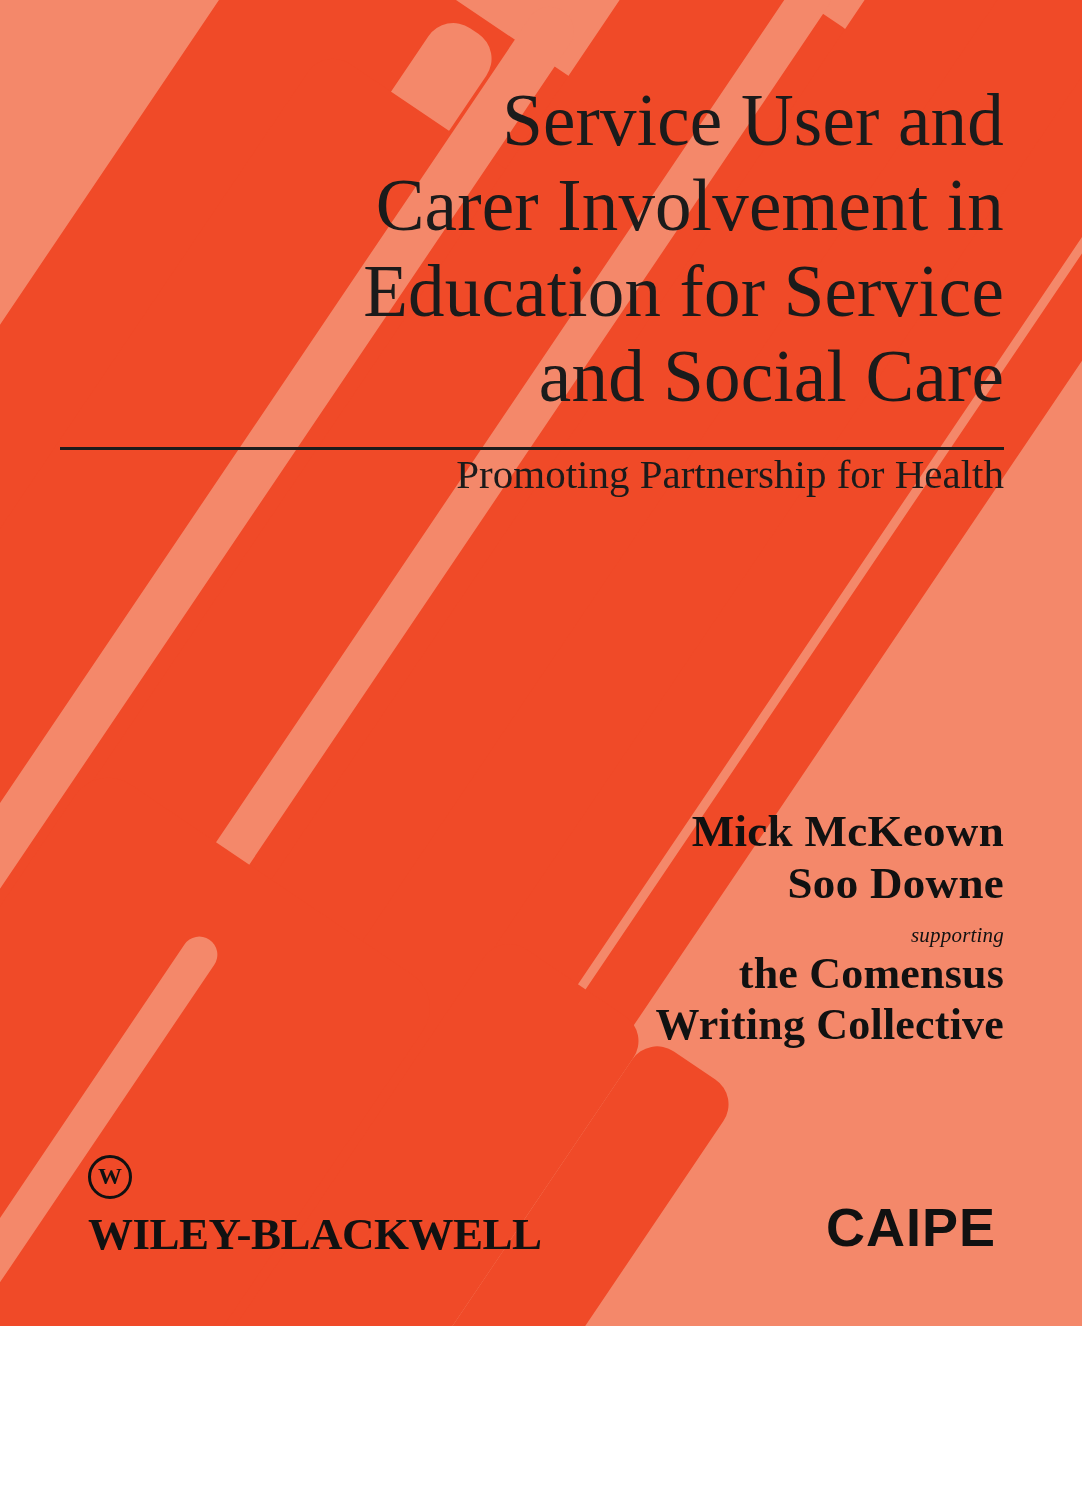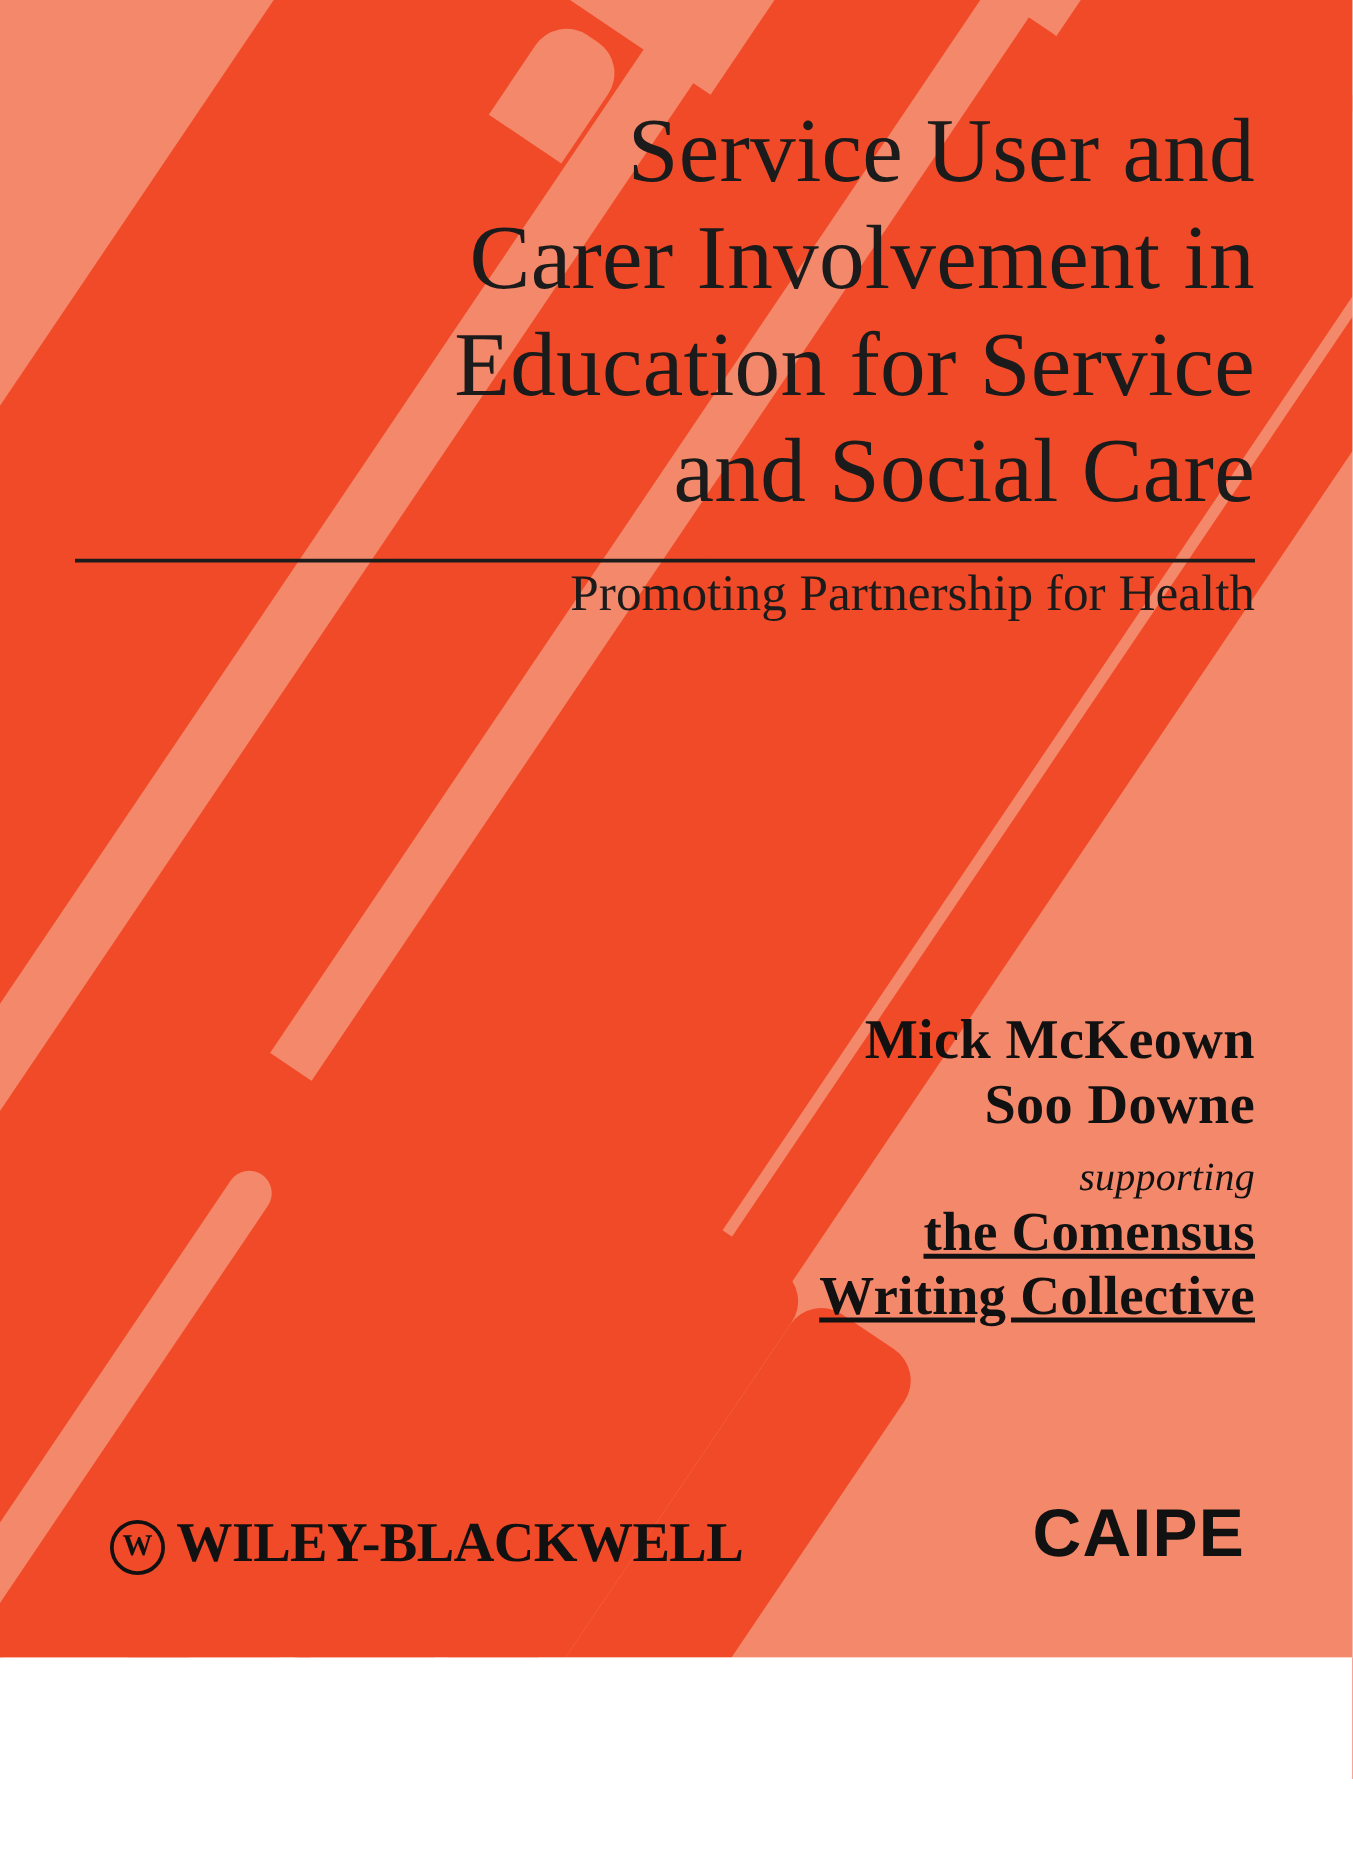--- a/index.html
+++ b/index.html
@@ -74,42 +74,42 @@
     color: #111111;
   }
   .author {
     font-size: 45px;
     line-height: 1.16;
     font-weight: 700;
     letter-spacing: 0.3px;
   }
   .supporting {
     margin-top: 14px;
-    font-size: 32px;
+    font-size: 21px;
     font-style: italic;
     font-weight: 400;
     letter-spacing: 0.2px;
   }
   .collective {
     font-size: 44px;
     line-height: 1.16;
     font-weight: 700;
     letter-spacing: 0.2px;
-    text-decoration: underline;
   }
 
   
   .publisher-logo {
     position: absolute;
     left: 88px;
     bottom: 66px;
     display: flex;
-    align-items: flex-end;
+    align-items: flex-start;
     gap: 9px;
     color: #111;
+    flex-direction: column;
   }
   .wiley-mark {
     width: 38px;
     height: 38px;
     border: 3px solid #111;
     border-radius: 50%;
     position: relative;
     display: inline-block;
   }
   .wiley-mark::before {

